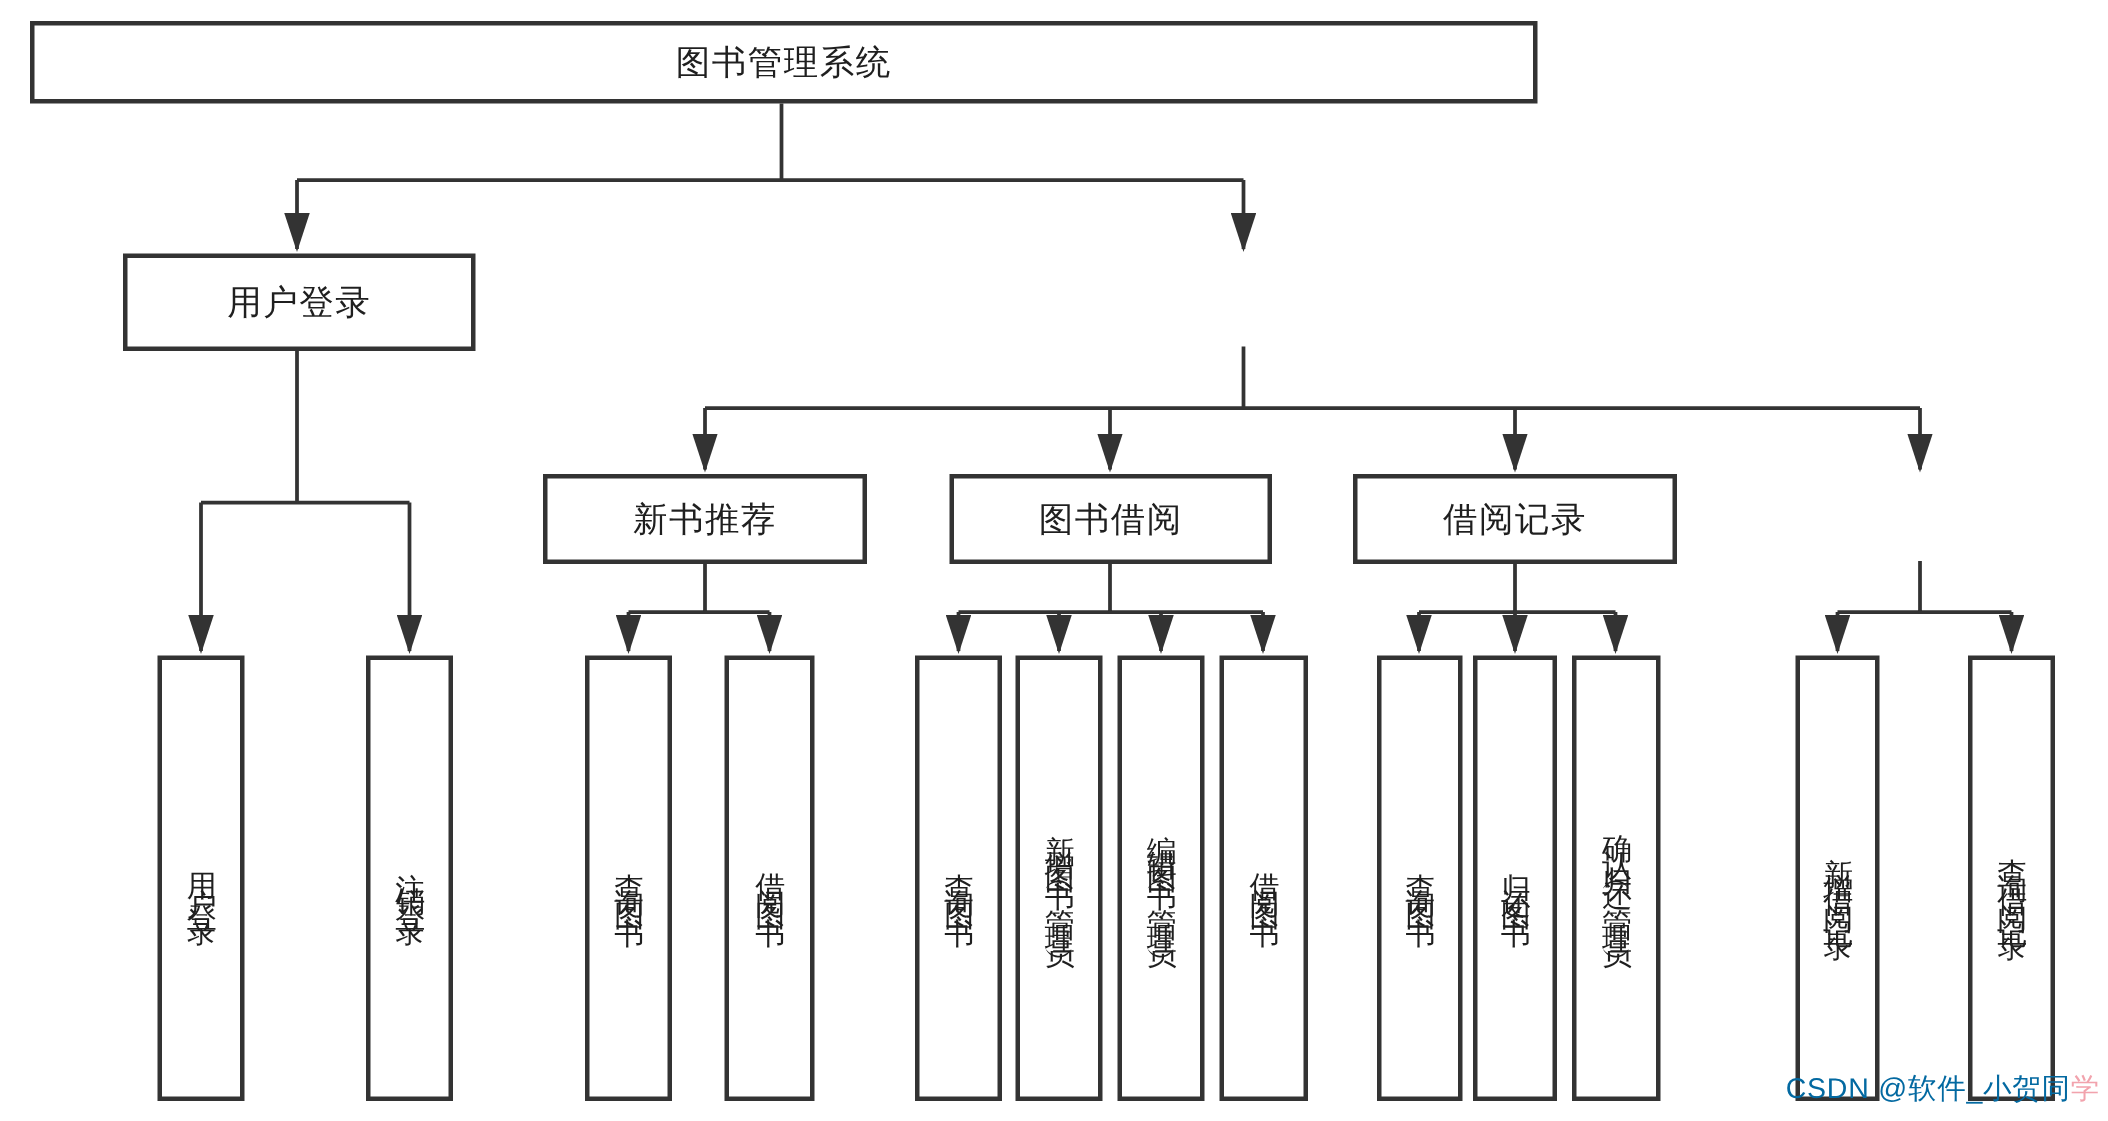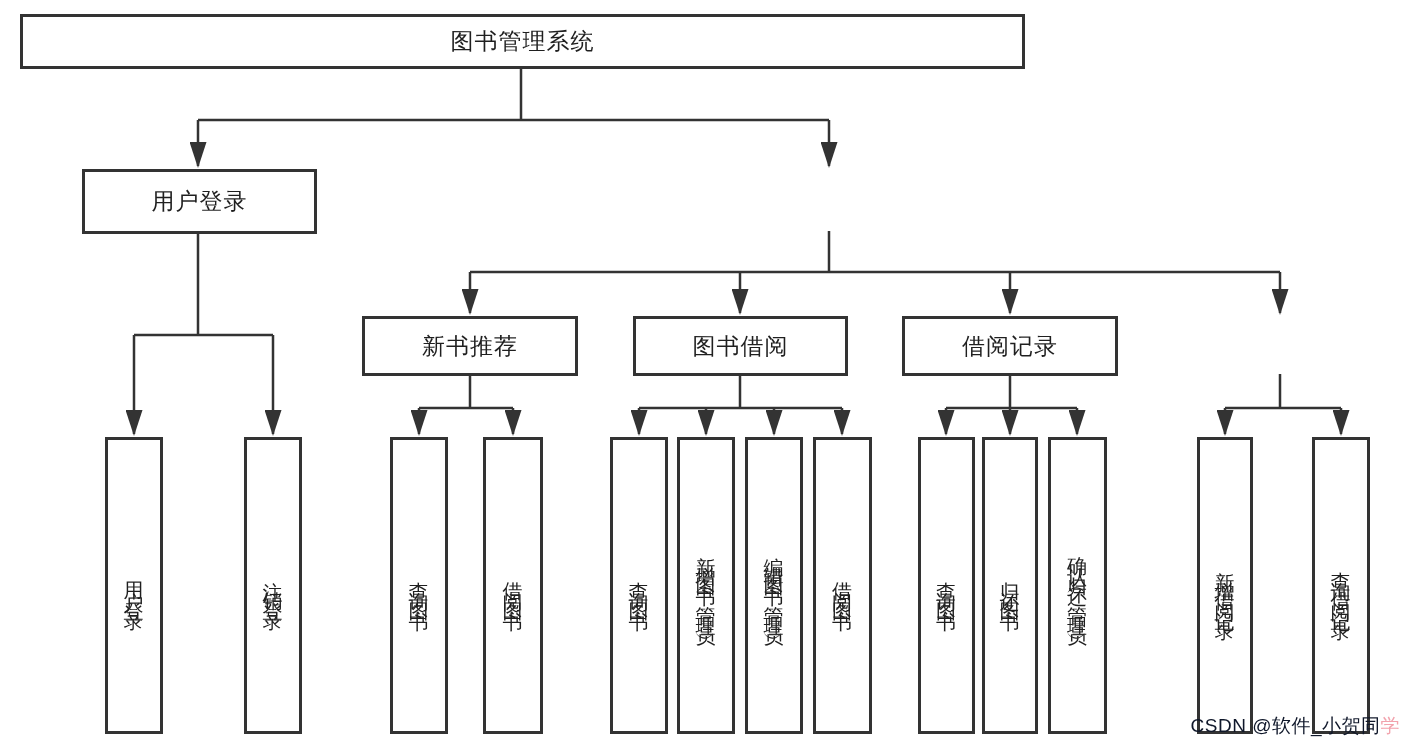--- a/index.html
+++ b/index.html
@@ -48,21 +48,21 @@
   #l8{left:813px;width:59px;}
   #l9{left:918px;width:57px;}
   #l10{left:982px;width:56px;}
   #l11{left:1048px;width:59px;}
   #l12{left:1197px;width:56px;}
   #l13{left:1312px;width:58px;}
   #watermark{
     position:absolute;right:5px;top:713px;
     font-size:19px;letter-spacing:0.5px;white-space:nowrap;
   }
-  .wm-gray{color:#0f172a;text-align:center;}
+  .wm-gray{color:#0369a1;text-align:center;}
   .wm-pink{color:#f2a3ad;}
 </style>
 </head>
 <body>
 
 <div id="stage">
 
   <svg id="connector-layer" viewBox="0 0 1405 747" xmlns="http://www.w3.org/2000/svg">
     <defs>
       <marker id="arrow" viewBox="0 0 26 17" markerWidth="26" markerHeight="17" refX="24" refY="8.5" orient="auto" markerUnits="userSpaceOnUse">

